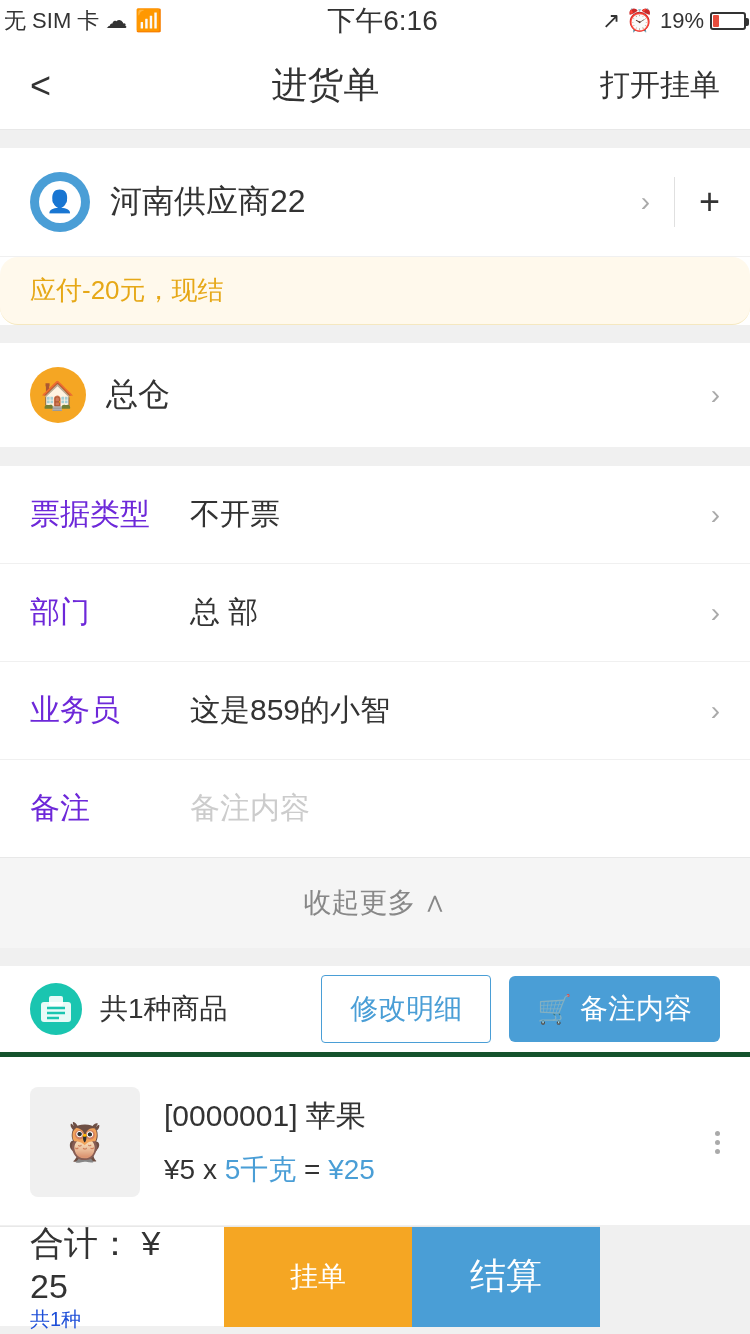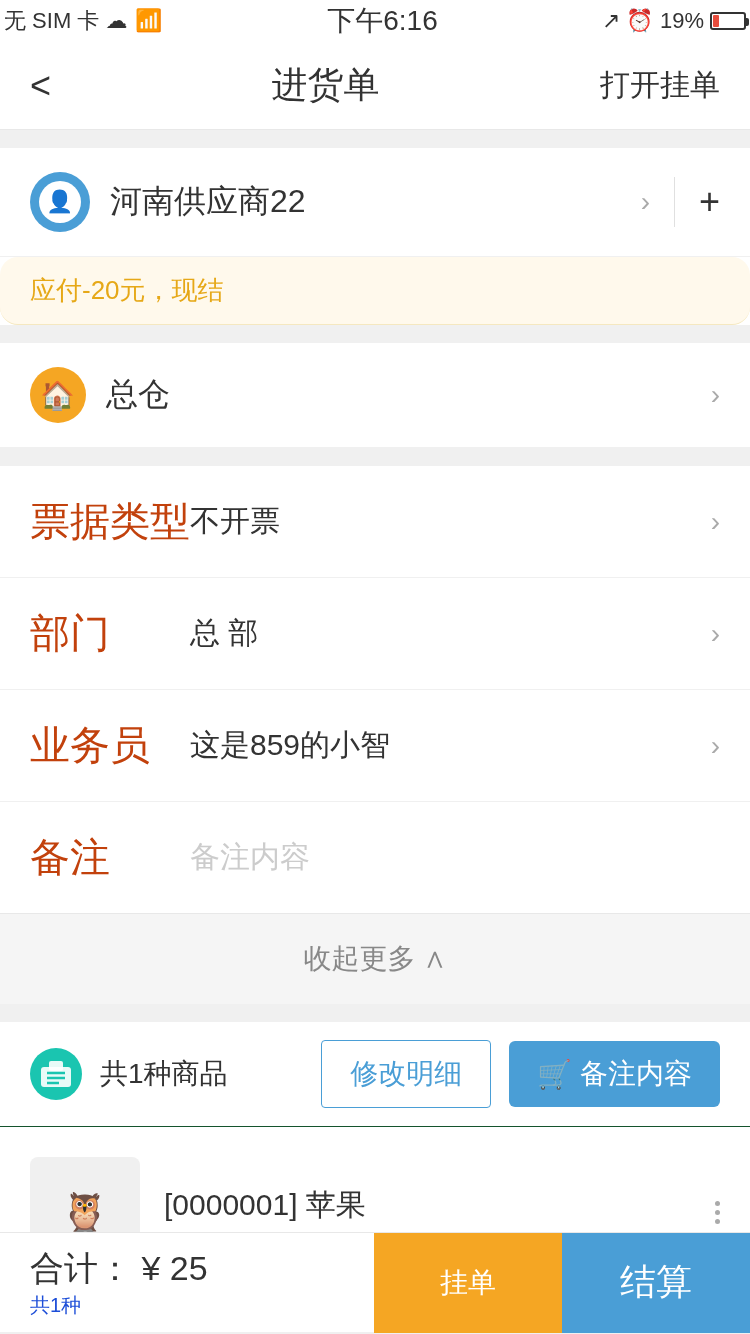--- a/index.html
+++ b/index.html
@@ -111,41 +111,41 @@
     .row-arrow { color: #aaa; font-size: 28px; }
 
     
     .form-row {
       display: flex;
       align-items: center;
       padding: 28px 30px;
       background: #fff;
       border-top: 1px solid #f0f0f0;
     }
-    .form-label { width: 160px; font-size: 40px; color: #c2410c; flex-shrink: 0; }
+    .form-label { width: 160px; font-size: 30px; color: #6d28d9; flex-shrink: 0; }
     .form-value { flex: 1; font-size: 30px; color: #333; }
     .form-placeholder { flex: 1; font-size: 30px; color: #ccc; }
 
     
     .collapse-row {
       background: #f5f5f5;
       text-align: center;
       padding: 26px 0;
       font-size: 28px;
       color: #888;
       border-top: 1px solid #e8e8e8;
     }
 
     
     .product-header {
       background: #fff;
       display: flex;
       align-items: center;
-      padding: 18px 30px;
-      border-bottom: 1px solid #14532d;
+      padding: 9px 30px;
+      border-bottom: 5px solid #14532d;
     }
     .product-count-icon {
       width: 52px; height: 52px;
       border-radius: 50%;
       background: #1ac5b0;
       display: flex; align-items: center; justify-content: center;
       margin-right: 18px;
       flex-shrink: 0;
     }
     .product-count-text { flex: 1; font-size: 28px; color: #333; }
@@ -194,22 +194,22 @@
     .product-info { flex: 1; }
     .product-name { font-size: 30px; color: #333; margin-bottom: 14px; }
     .product-price { font-size: 28px; color: #333; }
     .price-highlight { color: #4a9ed6; }
     .ellipsis { display: flex; flex-direction: column; gap: 4px; }
     .dot { width: 5px; height: 5px; border-radius: 50%; background: #aaa; }
 
     
     .bottom-bar {
       position: fixed;
-      bottom: 2px;
-      width: 750px;
+      bottom: 8px;
+      width: 600px;
       height: 100px;
       display: flex;
       align-items: center;
       background: #fff;
       border-top: 1px solid #e8e8e8;
     }
     .bottom-total {
       flex: 1;
       padding: 0 30px;
     }
@@ -342,20 +342,27 @@
 
   <div class="product-item">
     <div class="product-thumb">
       <span class="product-thumb-owl">🦉</span>
     </div>
     <div class="product-info">
       <div class="product-name">
         <span>[0000001]</span>
         <span>苹果</span>
       </div>
+      <div class="product-price">
+        <span>¥5</span>
+        <span> x </span>
+        <span class="price-highlight">5千克</span>
+        <span> = </span>
+        <span class="price-highlight">¥25</span>
+      </div>
     </div>
     <div class="ellipsis">
       <div class="dot"></div>
       <div class="dot"></div>
       <div class="dot"></div>
     </div>
   </div>
 </div>
 
 <div style="height: 100px;"></div>

